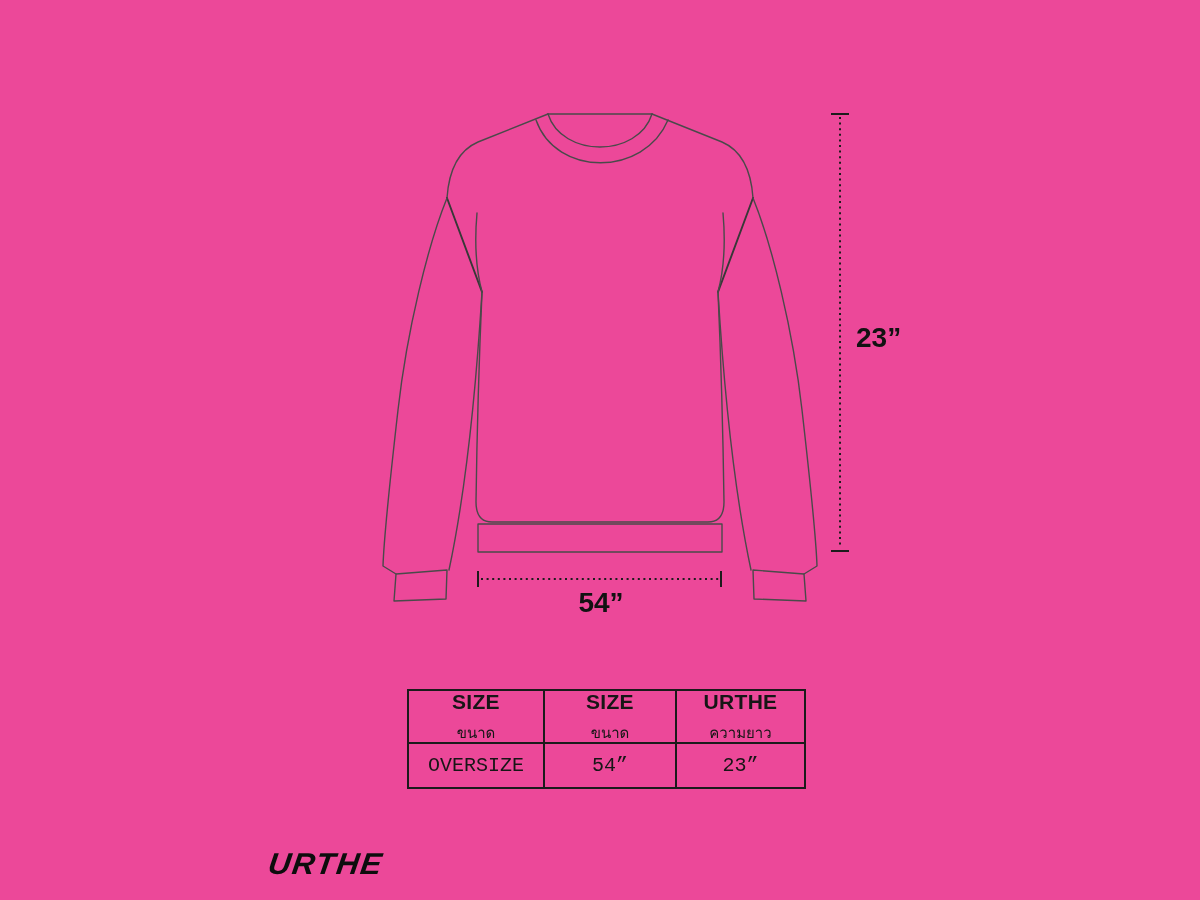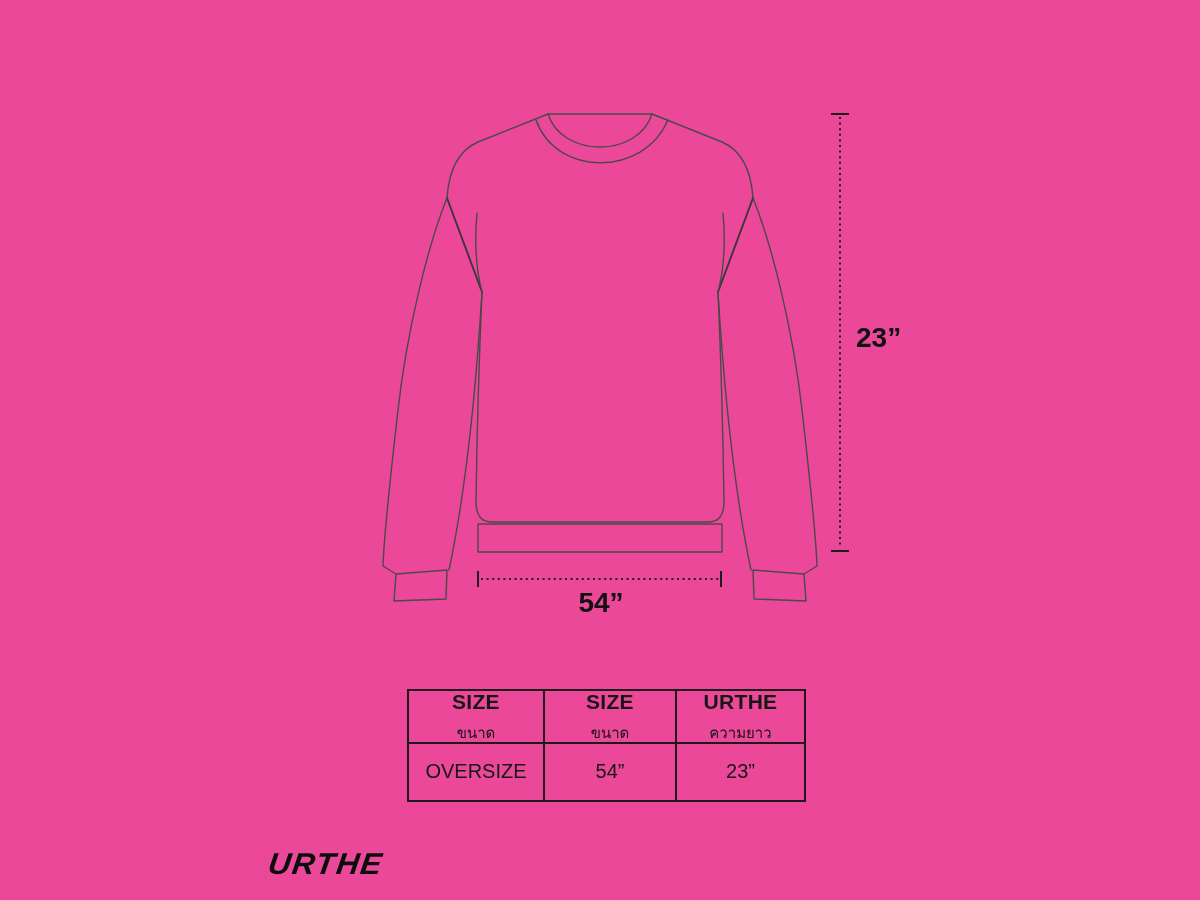--- a/index.html
+++ b/index.html
@@ -59,21 +59,21 @@
     width: 391px;
     text-align: center;
     color: #161616;
   }
   table.size-table th, table.size-table td {
     border: 2px solid #1b1b1b;
     padding: 0;
     vertical-align: middle;
   }
   table.size-table thead tr { height: 47px; }
-  table.size-table tbody tr { height: 58px; }
+  table.size-table tbody tr { height: 45px; font-family: Liberation Mono, monospace; }
   .col-en {
     font-size: 21px;
     font-weight: bold;
     line-height: 1.05;
     letter-spacing: 0.3px;
   }
   .col-th {
     font-size: 15px;
     font-weight: normal;
     line-height: 1.1;

